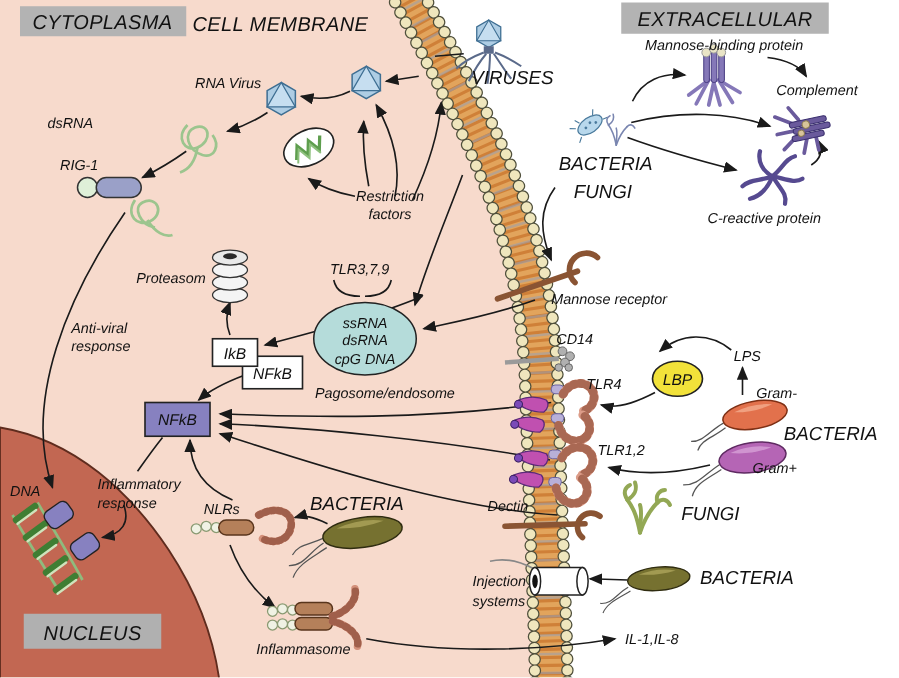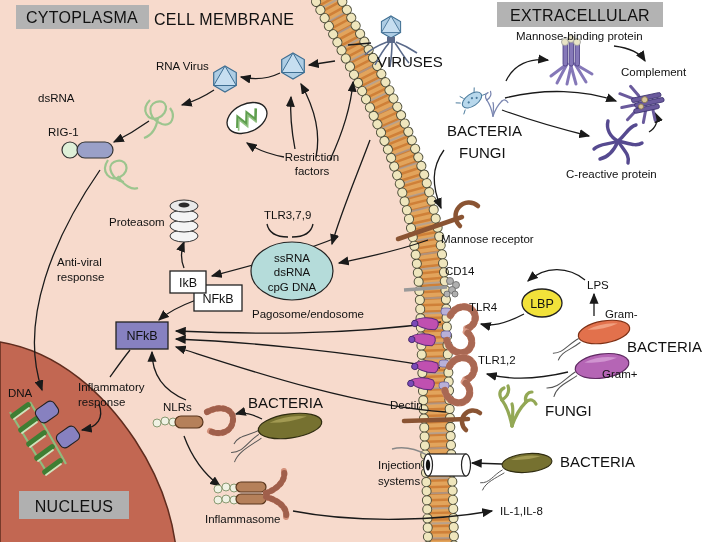--- a/index.html
+++ b/index.html
@@ -1,16 +1,16 @@
 <!DOCTYPE html>
 <html><head>
 <meta charset="utf-8">
 <style>
   html,body{margin:0;padding:0;background:#fff;}
-  .stage{position:relative;width:719px;height:542px;overflow:hidden;background:#fff;}
+  .stage{position:relative;width:719px;height:542px;overflow:hidden;background:#fff;font-style:italic;}
   text{font-family:"Liberation Sans","DejaVu Sans",sans-serif;fill:#111;}
   .big{font-size:16px;letter-spacing:.3px;}
   .med{font-size:15px;}
   .small{font-size:11.5px;}
   .boxlbl{font-size:12.5px;}
   .arr{fill:none;stroke:#1a1a1a;stroke-width:1.3;}
   .leader{fill:none;stroke:#888;stroke-width:1.4;}
 </style>
 </head>
 <body>

